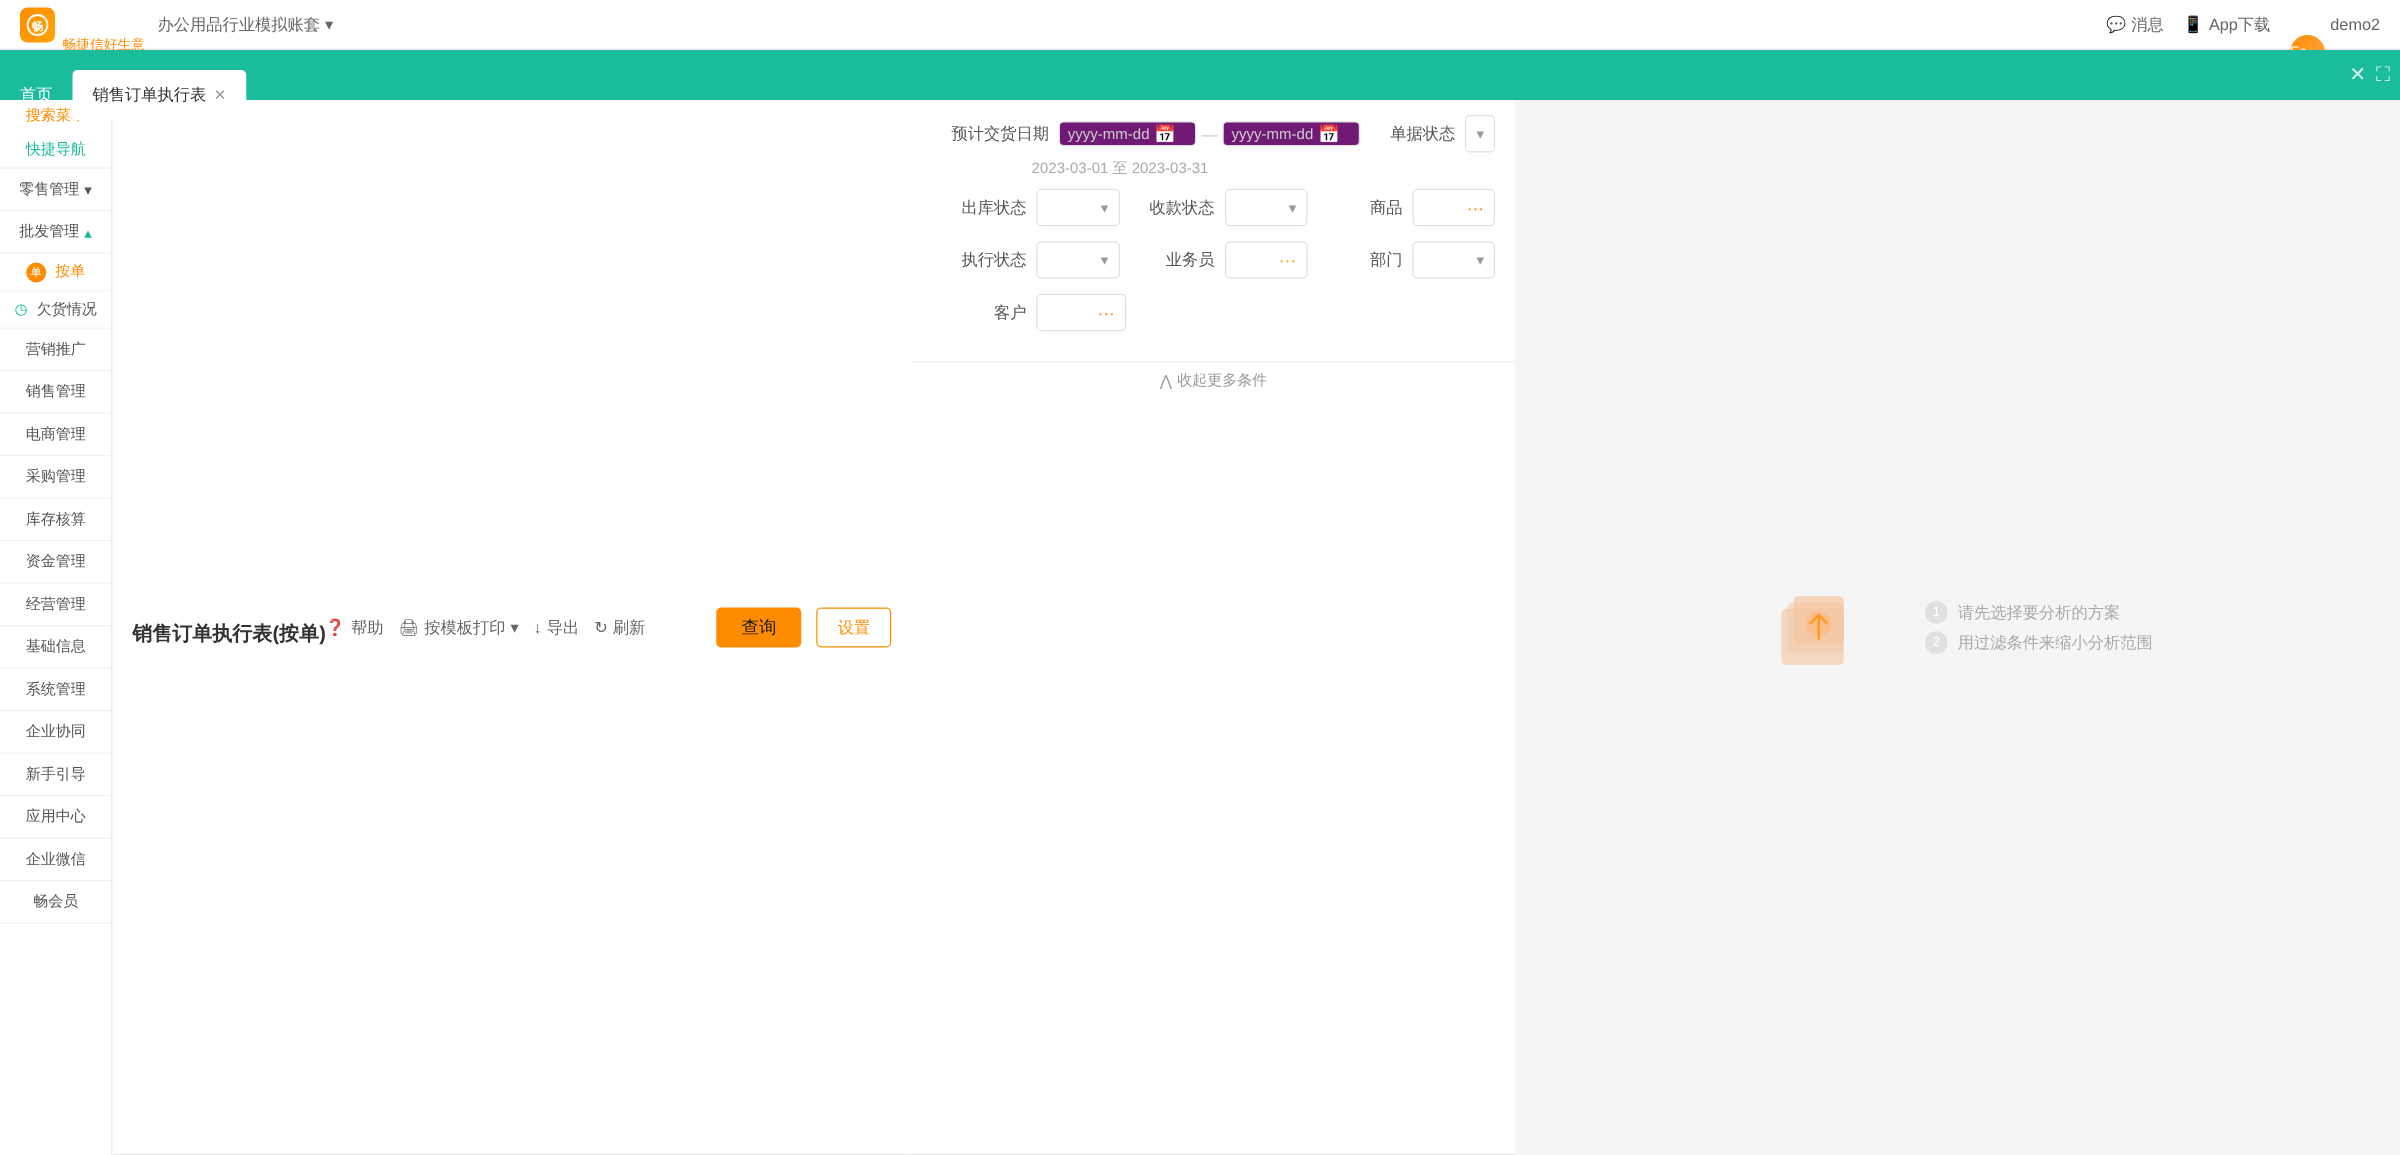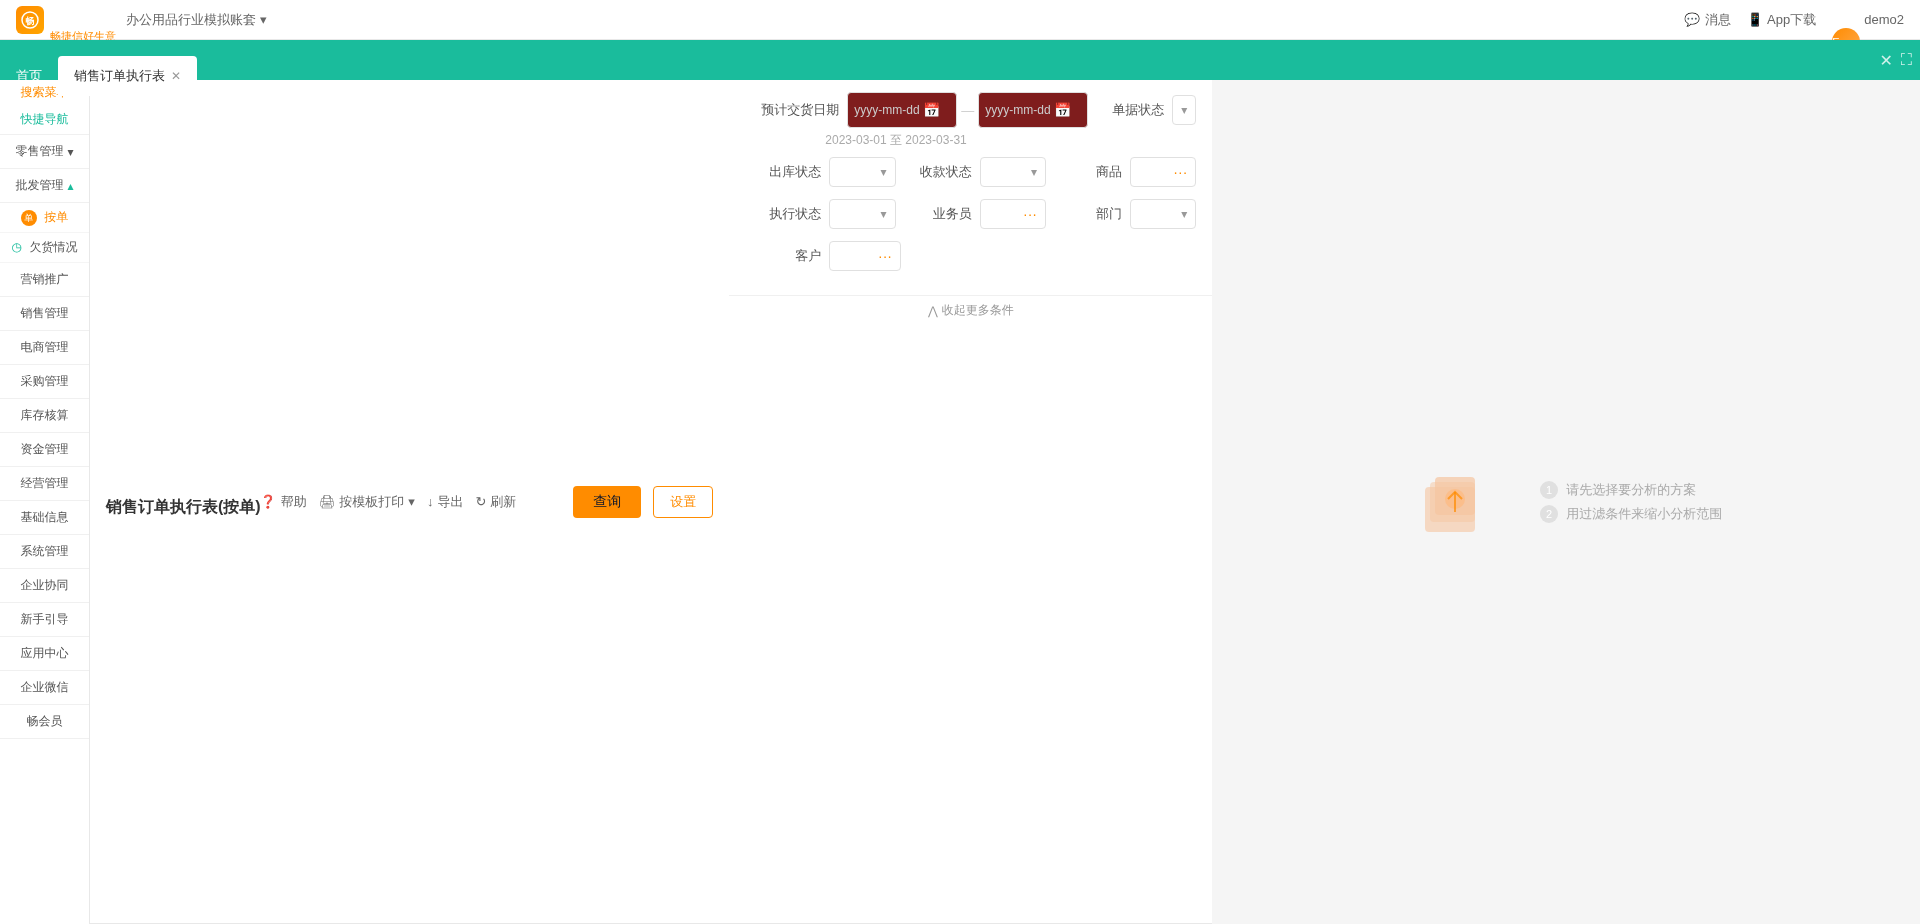--- a/index.html
+++ b/index.html
@@ -349,27 +349,27 @@
       color: white;
       border-radius: 12px;
     }
     .date-input-group {
       display: flex;
       align-items: center;
       gap: 4px;
     }
     .date-input {
       width: 110px;
-      height: 36px;
+      height: 20px;
       border: 1px solid #e0e0e0;
       border-radius: 4px;
       padding: 0 6px;
       font-size: 12px;
       color: #aaa;
-      background: #7f1d1d;
+      background: #701a75;
       display: flex;
       align-items: center;
       gap: 4px;
     }
     .date-sep { color: #ccc; font-size: 13px; }
     .cal-icon { color: #ff8c00; font-size: 14px; }
     .dots-btn { color: #ff8c00; font-size: 14px; cursor: pointer; }
     .chevron-icon { color: #999; font-size: 12px; }
 
     

